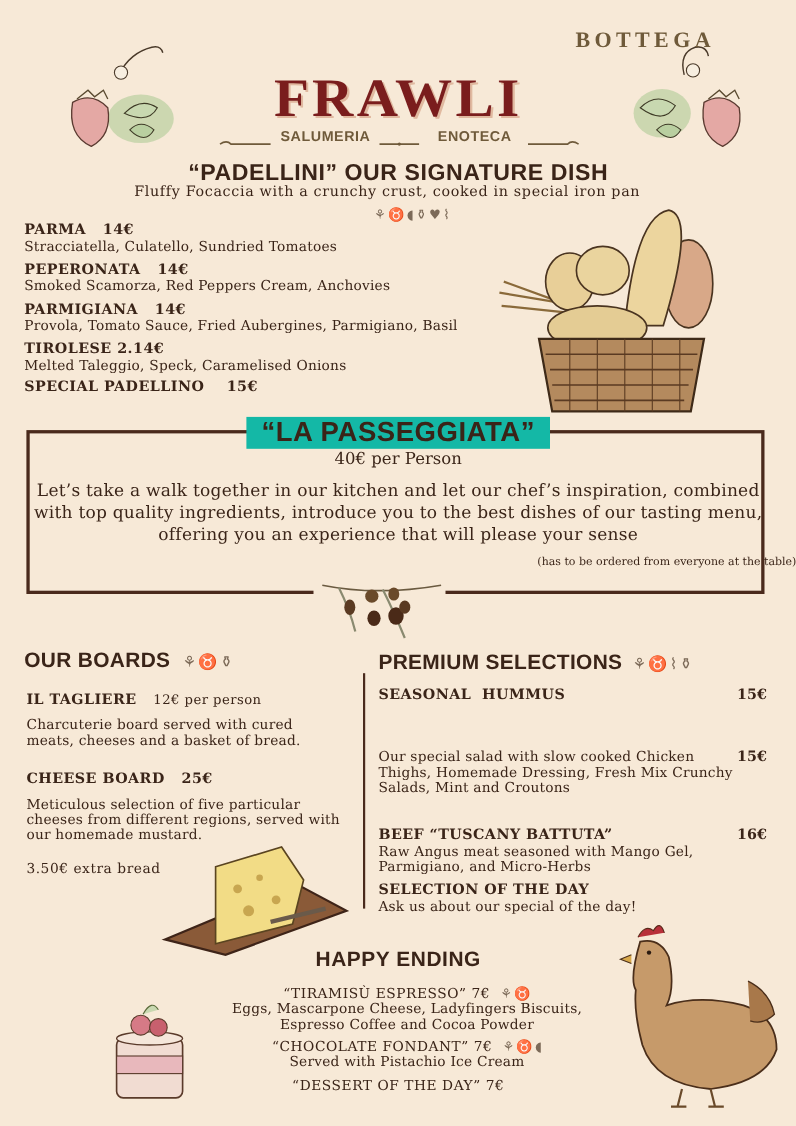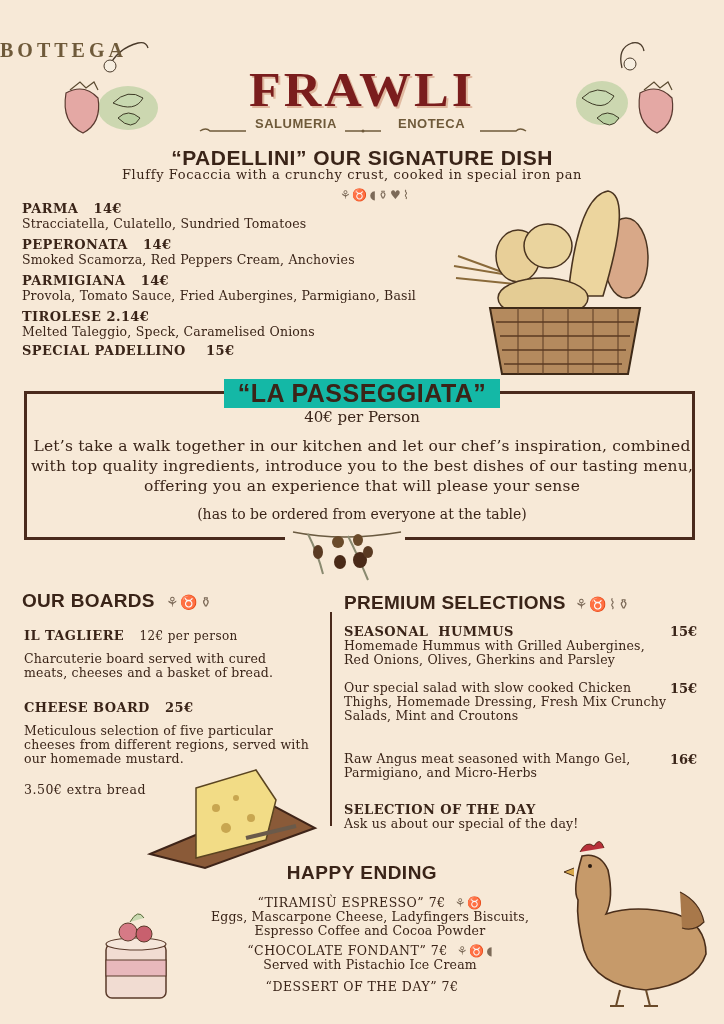--- a/index.html
+++ b/index.html
@@ -8,38 +8,38 @@
     background: #f7e9d7;
     font-family: "DejaVu Serif", serif;
     color: #3a2418;
     position: relative;
   }
   .abs { position: absolute; }
   .serif { font-family: "DejaVu Serif", "Liberation Serif", serif; }
   .display { font-family: "Liberation Sans", "DejaVu Sans", sans-serif; font-weight: 700; letter-spacing: 0.5px; }
 
   
-  .brand-top { left: 0; width: 650px; top: 39px; text-align: left; font-family: "Liberation Serif", serif; font-weight: 700; font-size: 20px; letter-spacing: 4px; color: #6f5a3a; }
+  .brand-top { left: 0; width: 650px; top: 26px; text-align: right; font-family: "Liberation Serif", serif; font-weight: 700; font-size: 20px; letter-spacing: 4px; color: #6f5a3a; }
   .brand-main { left: 0; width: 724px; top: 60px; text-align: center; font-family: "Liberation Serif", serif; font-weight: 700; font-size: 52px; letter-spacing: 3px; color: #7a1d1d; text-shadow: 2px 2px 0 #e0b9a0; transform: scaleY(0.95); }
   .brand-sub { top: 116px; font-family: "Liberation Sans", sans-serif; font-weight: 700; font-size: 13px; color: #6f5a3a; letter-spacing: 0.5px; }
   .flourish { top: 120px; height: 8px; }
 
   .sig-title { left: 0; width: 724px; top: 146px; text-align: center; font-size: 21px; color: #3a2418; }
   .sig-sub { left: 0; width: 704px; top: 167px; text-align: center; font-size: 13px; letter-spacing: 0.6px; }
   .icon-row { display: inline-flex; gap: 2px; align-items: flex-end; color: #7c6a58; }
 
   .item-name { font-weight: 700; font-size: 13px; letter-spacing: 0.4px; }
   .item-desc { font-size: 12.5px; line-height: 14px; letter-spacing: 0.2px; }
 
   .pass-box { left: 24px; top: 391px; width: 671px; height: 149px; border: 3px solid #4a2a1c; }
   .pass-title-wrap { left: 0; width: 724px; top: 379px; text-align: center; }
   .pass-title { display: inline-block; background: #14b8a6; padding: 0 14px; font-size: 25px; letter-spacing: 0.5px; }
   .pass-price { left: 0; width: 724px; top: 408px; text-align: center; font-size: 15px; }
   .pass-desc { left: 30px; width: 664px; top: 436px; text-align: center; font-size: 15.5px; line-height: 20px; letter-spacing: 0.2px; }
-  .pass-note { left: 0; width: 724px; top: 506px; text-align: center; font-size: 14px; }
+  .pass-note { left: 0; width: 724px; top: 506px; text-align: right; font-size: 10px; }
   .olive-gap { left: 285px; top: 535px; width: 120px; height: 12px; background: #f7e9d7; }
 
   .section-title { font-size: 19px; letter-spacing: 0.3px; }
   .vline { left: 330px; top: 612px; width: 2px; height: 214px; background: #4a2a1c; }
 
   .price-right { font-weight: 700; font-size: 13px; }
 </style>
 </head>
 <body>
 
@@ -192,30 +192,30 @@
   <span class="icon-row" style="margin-left:4px;">
     <span style="font-size:14px;">⚘</span>
     <span style="font-size:14px;">♉</span>
     <span style="font-size:14px;">⌇</span>
     <span style="font-size:14px;">⚱</span>
   </span>
 </div>
 
 <div class="abs" style="left:344px;top:624px;width:360px;">
   <div class="item-name" style="white-space:pre;">SEASONAL  HUMMUS</div>
-  <div class="item-desc" style="width:330px;">Homemade Hummus with Grilled Aubergines, Red Onions, Olives, Gherkins and Parsley</div>
 </div>
 <div class="abs price-right" style="left:670px;top:624px;">15€</div>
 
 <div class="abs" style="left:344px;top:681px;width:360px;">
   <div class="item-desc" style="width:325px;">Our special salad with slow cooked Chicken Thighs, Homemade Dressing, Fresh Mix Crunchy Salads, Mint and Croutons</div>
 </div>
 <div class="abs price-right" style="left:670px;top:681px;">15€</div>
 
 <div class="abs" style="left:344px;top:752px;width:360px;">
+  <div class="item-name">BEEF “TUSCANY BATTUTA”</div>
   <div class="item-desc" style="width:300px;">Raw Angus meat seasoned with Mango Gel, Parmigiano, and Micro-Herbs</div>
 </div>
 <div class="abs price-right" style="left:670px;top:752px;">16€</div>
 
 <div class="abs" style="left:344px;top:802px;width:360px;">
   <div class="item-name">SELECTION OF THE DAY</div>
   <div class="item-desc">Ask us about our special of the day!</div>
 </div>
 
 <div class="abs display" style="left:0;width:724px;top:862px;text-align:center;font-size:19px;">HAPPY ENDING</div>

